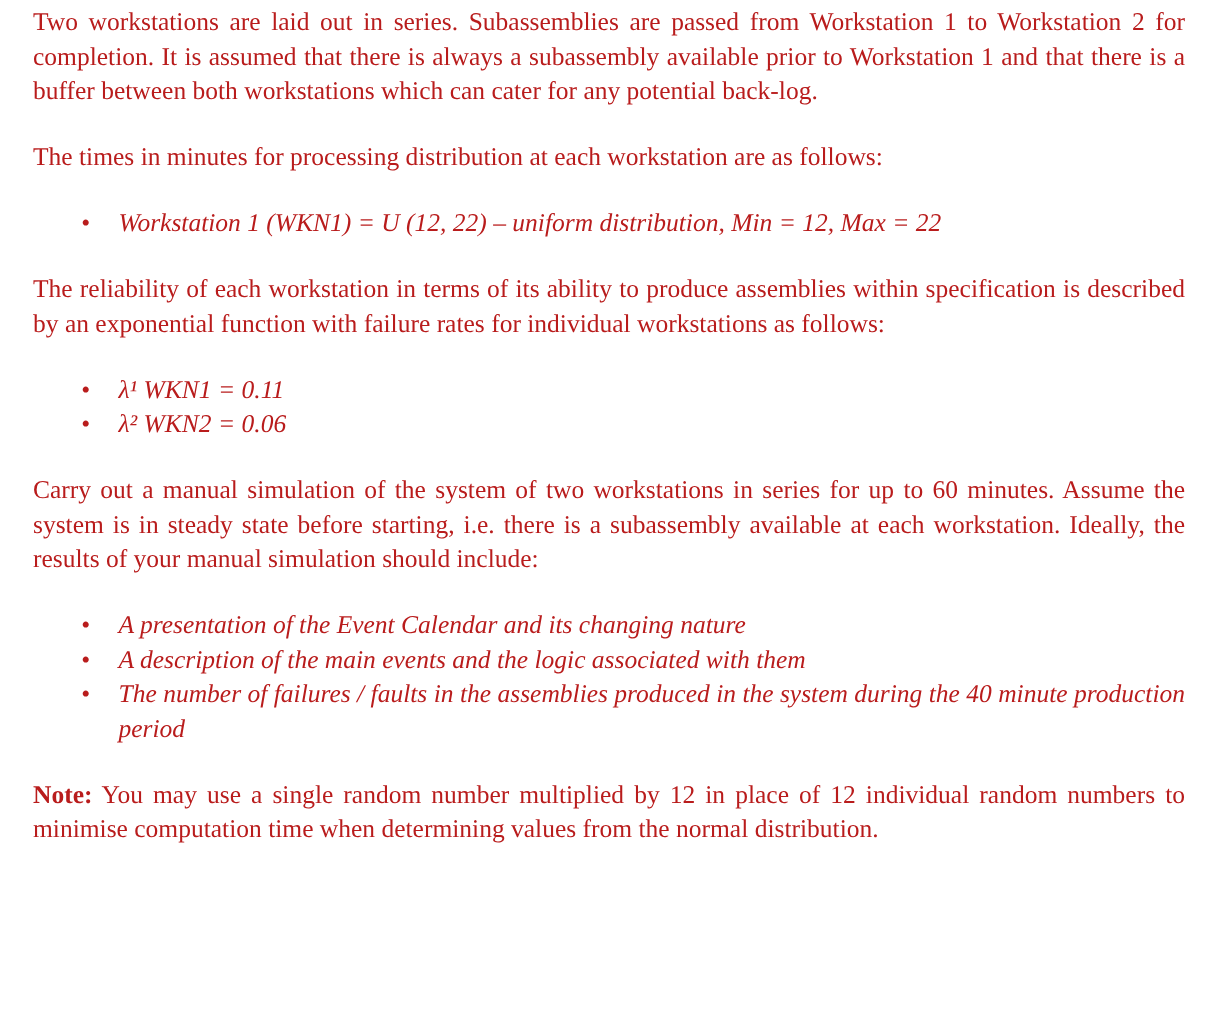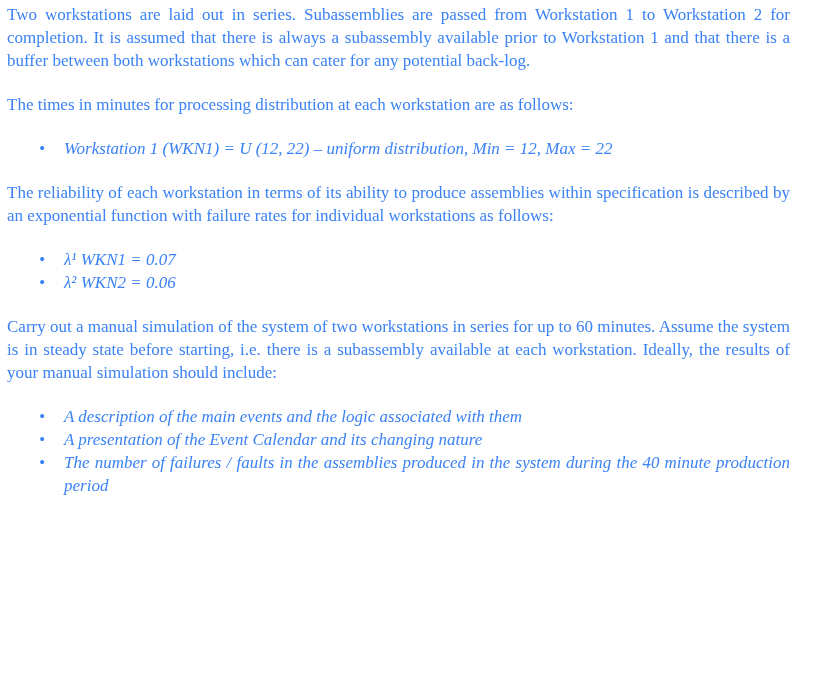--- a/index.html
+++ b/index.html
@@ -5,23 +5,23 @@
   html, body {
     margin: 0;
     padding: 0;
     background: #ffffff;
   }
   .page {
     position: relative;
     width: 815px;
     height: 677px;
     box-sizing: border-box;
-    padding: 3px 25px 0 7px;
+    padding: 3px 25px 0 22px;
     background: #ffffff;
-    color: #3b82f6;
+    color: #b91c1c;
     font-family: "Liberation Serif", serif;
     font-size: 17px;
     line-height: 23px;
     overflow: hidden;
   }
   .para {
     margin: 0 0 21px 0;
     text-align: justify;
   }
   ul.bullets {
@@ -54,26 +54,29 @@
 
   <p class="para">The times in minutes for processing distribution at each workstation are as follows:</p>
 
   <ul class="bullets">
     <li>Workstation 1 (WKN1) = U (12, 22) – uniform distribution, Min = 12, Max = 22</li>
   </ul>
 
   <p class="para">The reliability of each workstation in terms of its ability to produce assemblies within specification is described by an exponential function with failure rates for individual workstations as follows:</p>
 
   <ul class="bullets">
-    <li>λ¹ WKN1 = 0.07</li>
+    <li>λ¹ WKN1 = 0.11</li>
     <li>λ² WKN2 = 0.06</li>
   </ul>
 
   <p class="para">Carry out a manual simulation of the system of two workstations in series for up to 60 minutes. Assume the system is in steady state before starting, i.e. there is a subassembly available at each workstation. Ideally, the results of your manual simulation should include:</p>
 
   <ul class="bullets">
+    <li>A presentation of the Event Calendar and its changing nature</li>
     <li>A description of the main events and the logic associated with them</li>
-    <li>A presentation of the Event Calendar and its changing nature</li>
     <li>The number of failures / faults in the assemblies produced in the system during the 40 minute production period</li>
   </ul>
 
+  <p class="para">
+    <span class="bold">Note:</span><span> You may use a single random number multiplied by 12 in place of 12 individual random numbers to minimise computation time when determining values from the normal distribution.</span>
+  </p>
 
 </div>
 
 </body></html>

